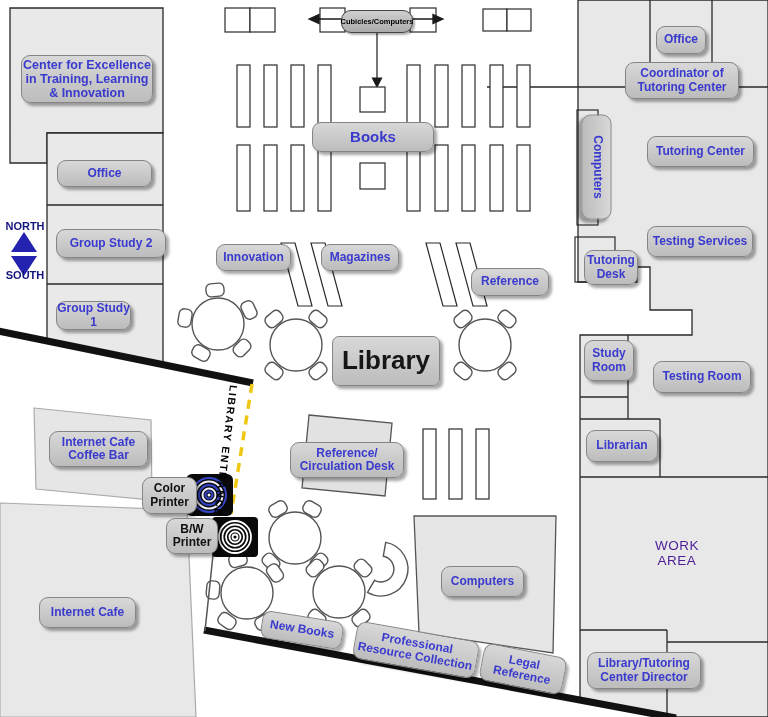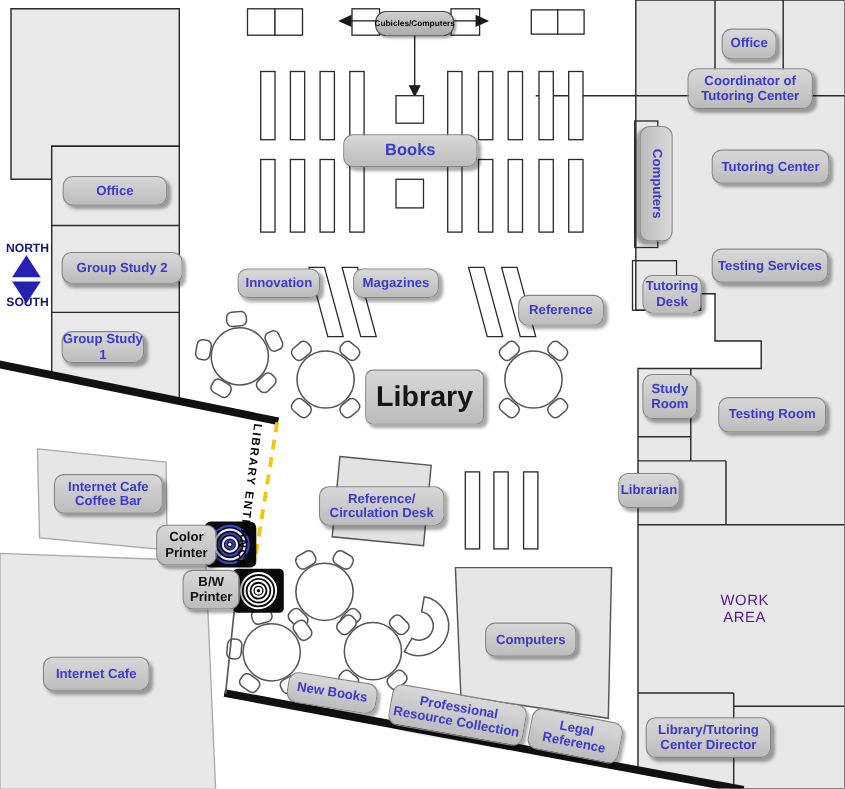--- a/index.html
+++ b/index.html
@@ -182,20 +182,23 @@
 
   <g fill="#2323b0">
     <polygon points="24,232 11,252 37,252"></polygon>
     <polygon points="11,256 37,256 24,276"></polygon>
   </g>
 </svg>
 
 <div class="plain compassTxt" style="left:3px;top:219px;width:44px;height:14px;">NORTH</div>
 <div class="plain compassTxt" style="left:3px;top:268px;width:44px;height:14px;">SOUTH</div>
 
+<div class="lbl xl3" style="left:21px;top:55px;width:132px;height:48px;">Center for Excellence
+in Training, Learning
+&amp; Innovation</div>
 <div class="lbl" style="left:57px;top:160px;width:95px;height:27px;">Office</div>
 <div class="lbl" style="left:56px;top:229px;width:110px;height:29px;">Group Study 2</div>
 <div class="lbl" style="left:56px;top:301px;width:75px;height:29px;">Group Study 1</div>
 
 <div class="pill" style="left:341px;top:10px;width:70px;height:21px;">Cubicles/Computers</div>
 <div class="lbl med" style="left:312px;top:122px;width:122px;height:30px;">Books</div>
 <div class="lbl" style="left:216px;top:244px;width:75px;height:27px;">Innovation</div>
 <div class="lbl" style="left:321px;top:244px;width:78px;height:27px;">Magazines</div>
 <div class="lbl" style="left:471px;top:268px;width:78px;height:28px;">Reference</div>
 
@@ -222,18 +225,18 @@
 <div class="lbl" style="left:625px;top:62px;width:114px;height:37px;">Coordinator of
 Tutoring Center</div>
 <div class="lbl rot90" style="left:544px;top:152px;width:105px;height:30px;">Computers</div>
 <div class="lbl" style="left:647px;top:136px;width:107px;height:31px;">Tutoring Center</div>
 <div class="lbl" style="left:647px;top:226px;width:106px;height:31px;">Testing Services</div>
 <div class="lbl" style="left:584px;top:250px;width:54px;height:35px;">Tutoring
 Desk</div>
 <div class="lbl" style="left:584px;top:340px;width:50px;height:41px;">Study
 Room</div>
 <div class="lbl" style="left:653px;top:361px;width:98px;height:32px;">Testing Room</div>
-<div class="lbl" style="left:562px;top:430px;width:56px;height:32px;text-align:right;">Librarian</div>
+<div class="lbl" style="left:586px;top:430px;width:72px;height:32px;text-align:right;">Librarian</div>
 <div class="plain workarea" style="left:637px;top:543px;width:80px;height:20px;">WORK AREA</div>
 <div class="lbl" style="left:587px;top:652px;width:114px;height:37px;">Library/Tutoring
 Center Director</div>
 
 </div>
 
 </body></html>

